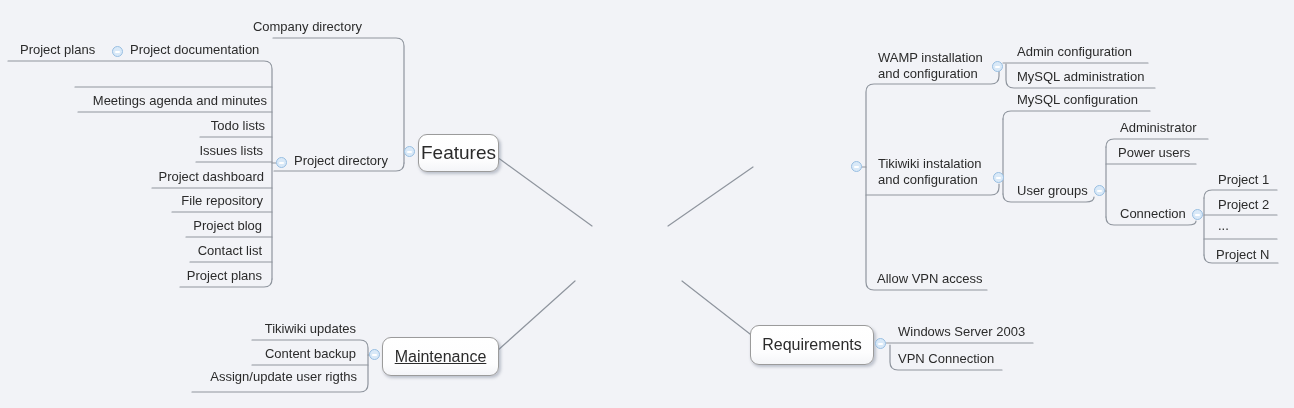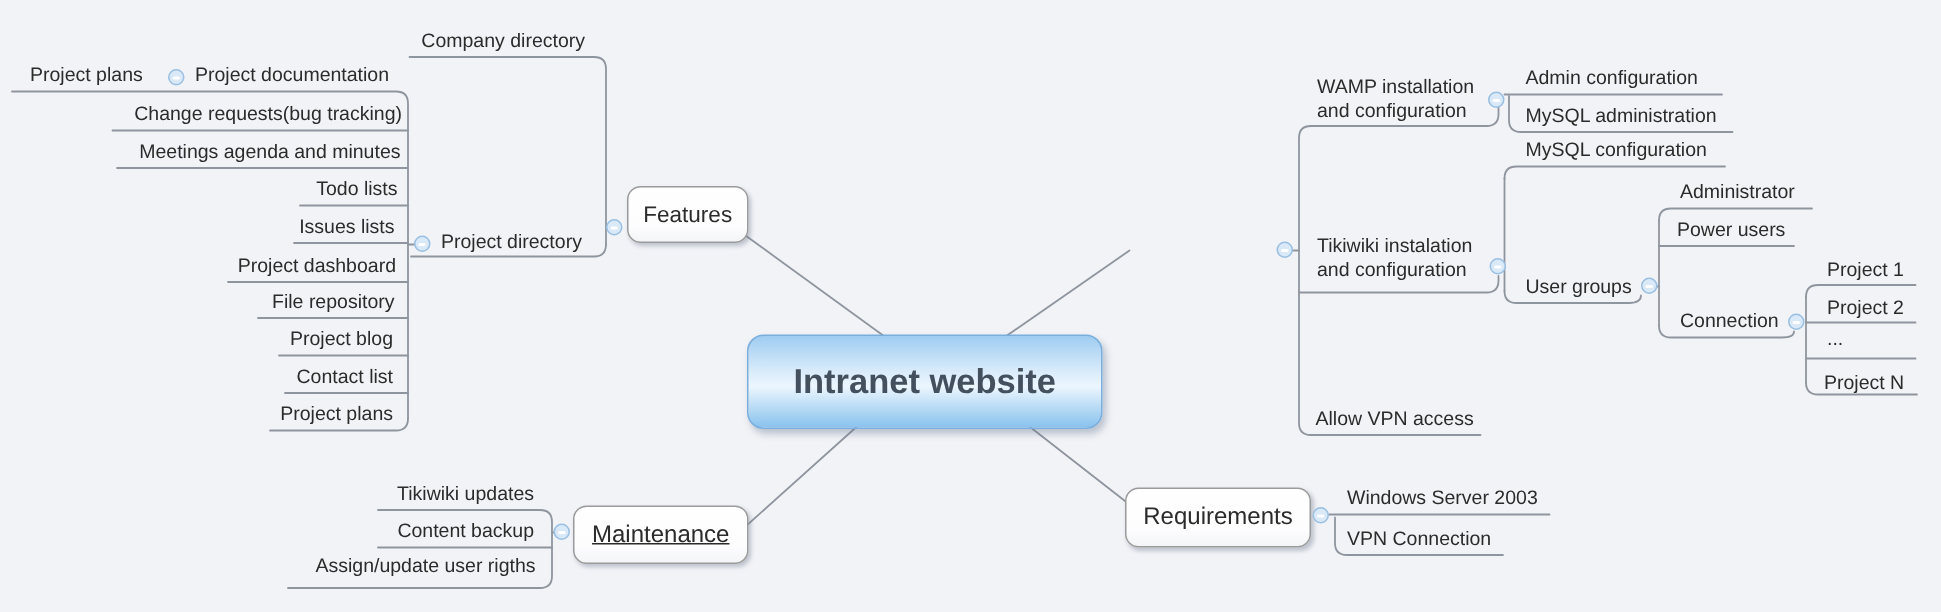--- a/index.html
+++ b/index.html
@@ -109,31 +109,29 @@
     <path d="M1204,198 V255"></path>
 
     <path d="M886,343 H1033"></path>
     <path d="M890,345 V362 Q890,370 898,370 H1002"></path>
 
     <path d="M252,340 H360 Q368,340 368,348 V384 Q368,392 360,392 H192"></path>
     <path d="M252,365 H368"></path>
     <path d="M368,355 H370"></path>
   </svg>
 
-  <div class="central">Intranet website</div>
 
-  <div class="node" style="left:418px;top:124px;width:79px;height:36px;font-size:15px;">Features</div>
+  <div class="node" style="left:418px;top:134px;width:79px;height:36px;font-size:19px;">Features</div>
   <div class="node" style="left:750px;top:325px;width:122px;height:38px;">Requirements</div>
   <div class="node" style="left:382px;top:337px;width:115px;height:37px;text-decoration:underline;">Maintenance</div>
 
-  <div class="lbl ra" style="right:904px;top:19px">Company directory</div>
+  <div class="lbl ra" style="right:932px;top:19px">Company directory</div>
   <div class="lbl" style="left:294px;top:153px">Project directory</div>
   <div class="lbl" style="left:20px;top:42px">Project plans</div>
   <div class="lbl" style="left:130px;top:42px">Project documentation</div>
-  <div class="lbl ra" style="right:1026px;top:68px">Change requests(bug tracking)</div>
   <div class="lbl ra" style="right:1027px;top:93px">Meetings agenda and minutes</div>
   <div class="lbl ra" style="right:1029px;top:118px">Todo lists</div>
   <div class="lbl ra" style="right:1031px;top:143px">Issues lists</div>
   <div class="lbl ra" style="right:1030px;top:169px">Project dashboard</div>
   <div class="lbl ra" style="right:1031px;top:193px">File repository</div>
   <div class="lbl ra" style="right:1032px;top:218px">Project blog</div>
   <div class="lbl ra" style="right:1032px;top:243px">Contact list</div>
   <div class="lbl ra" style="right:1032px;top:268px">Project plans</div>
 
   <div class="lbl twoline" style="left:878px;top:50px">

